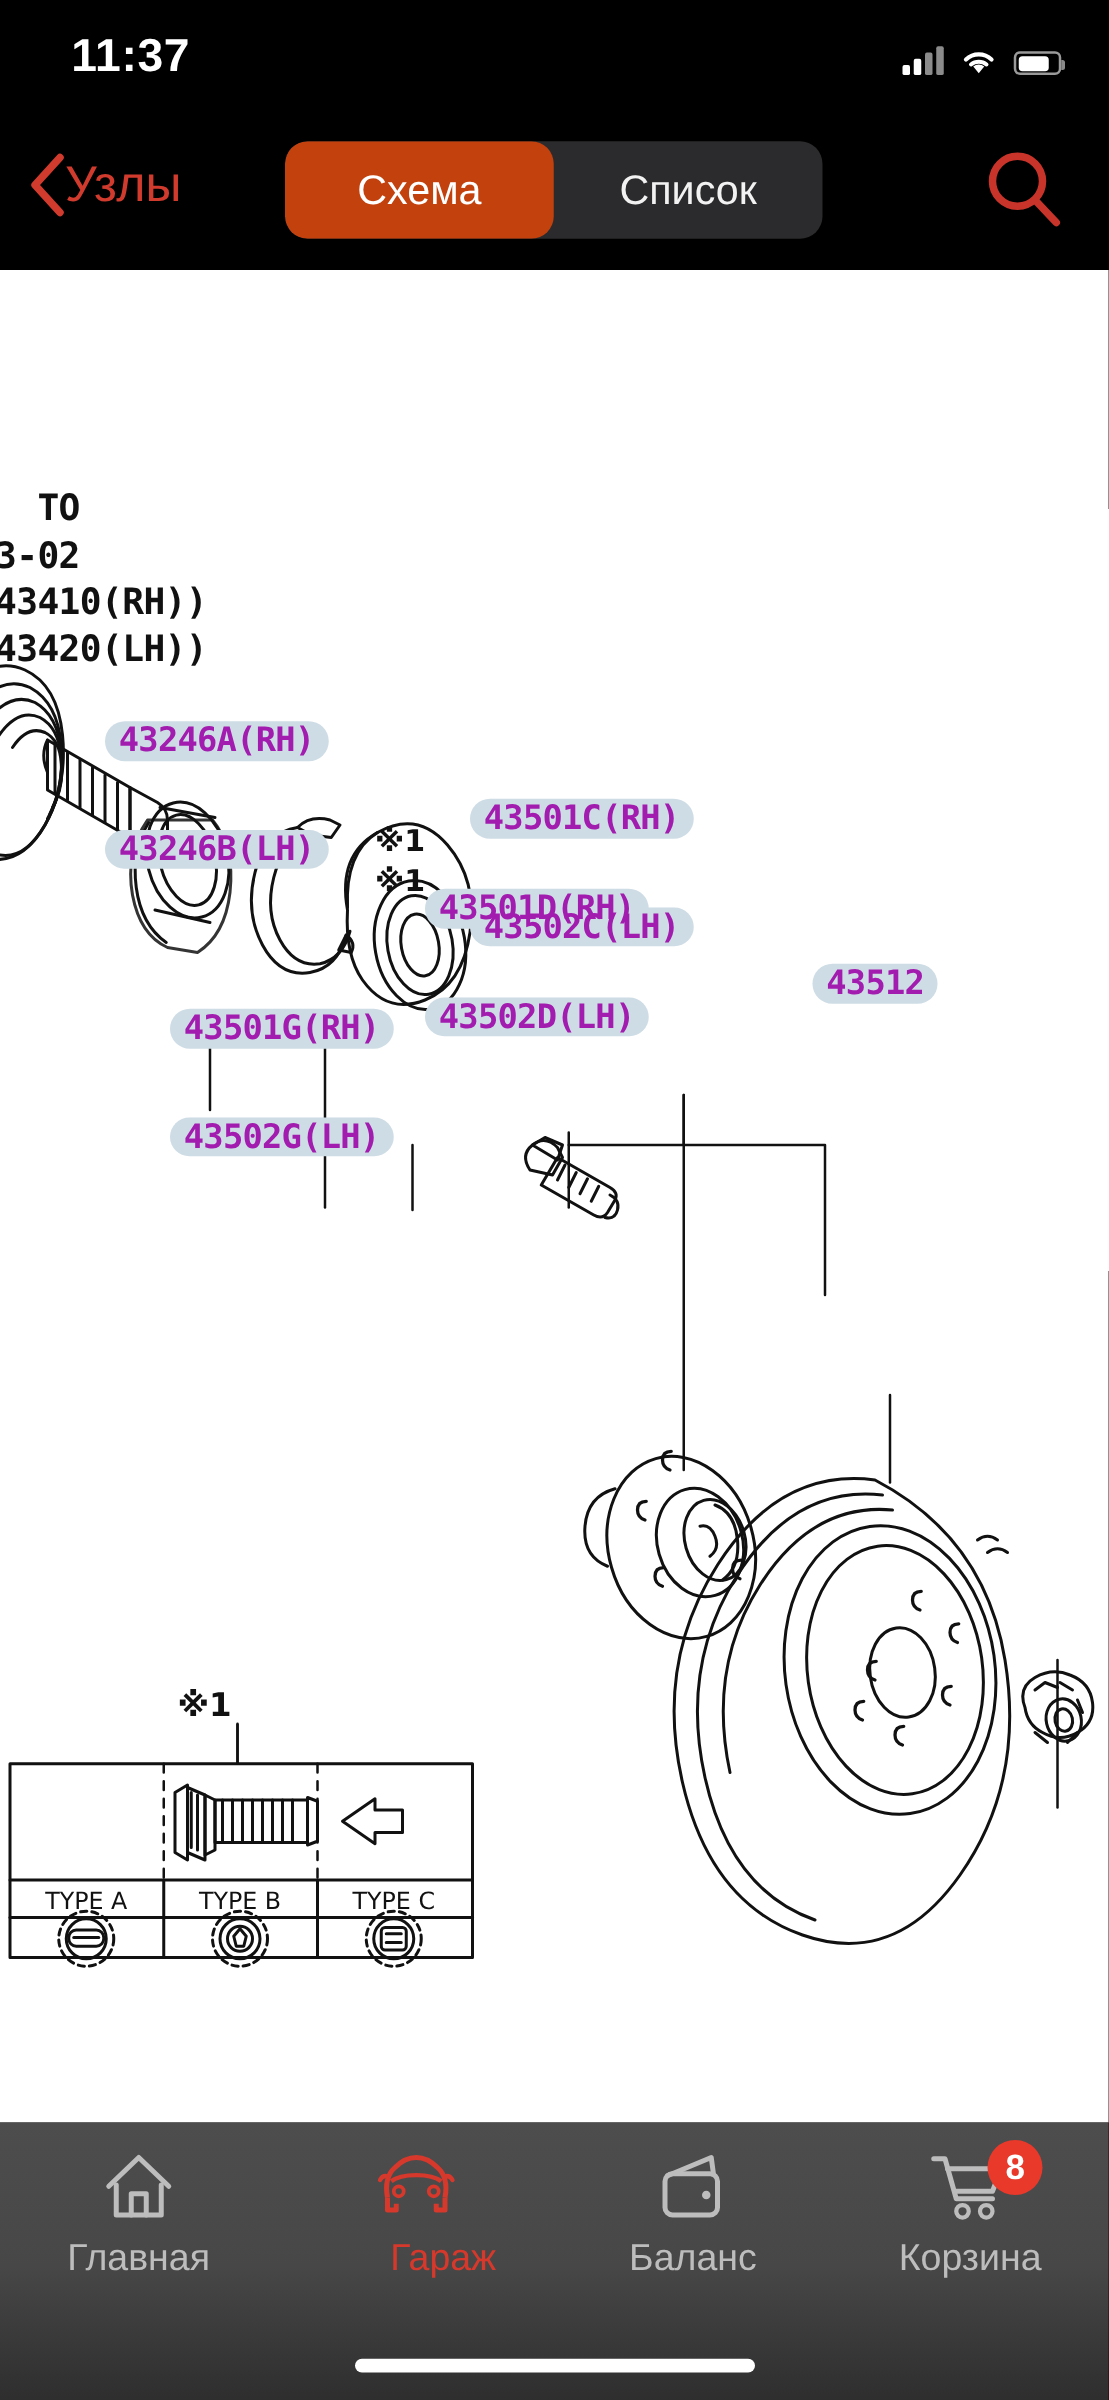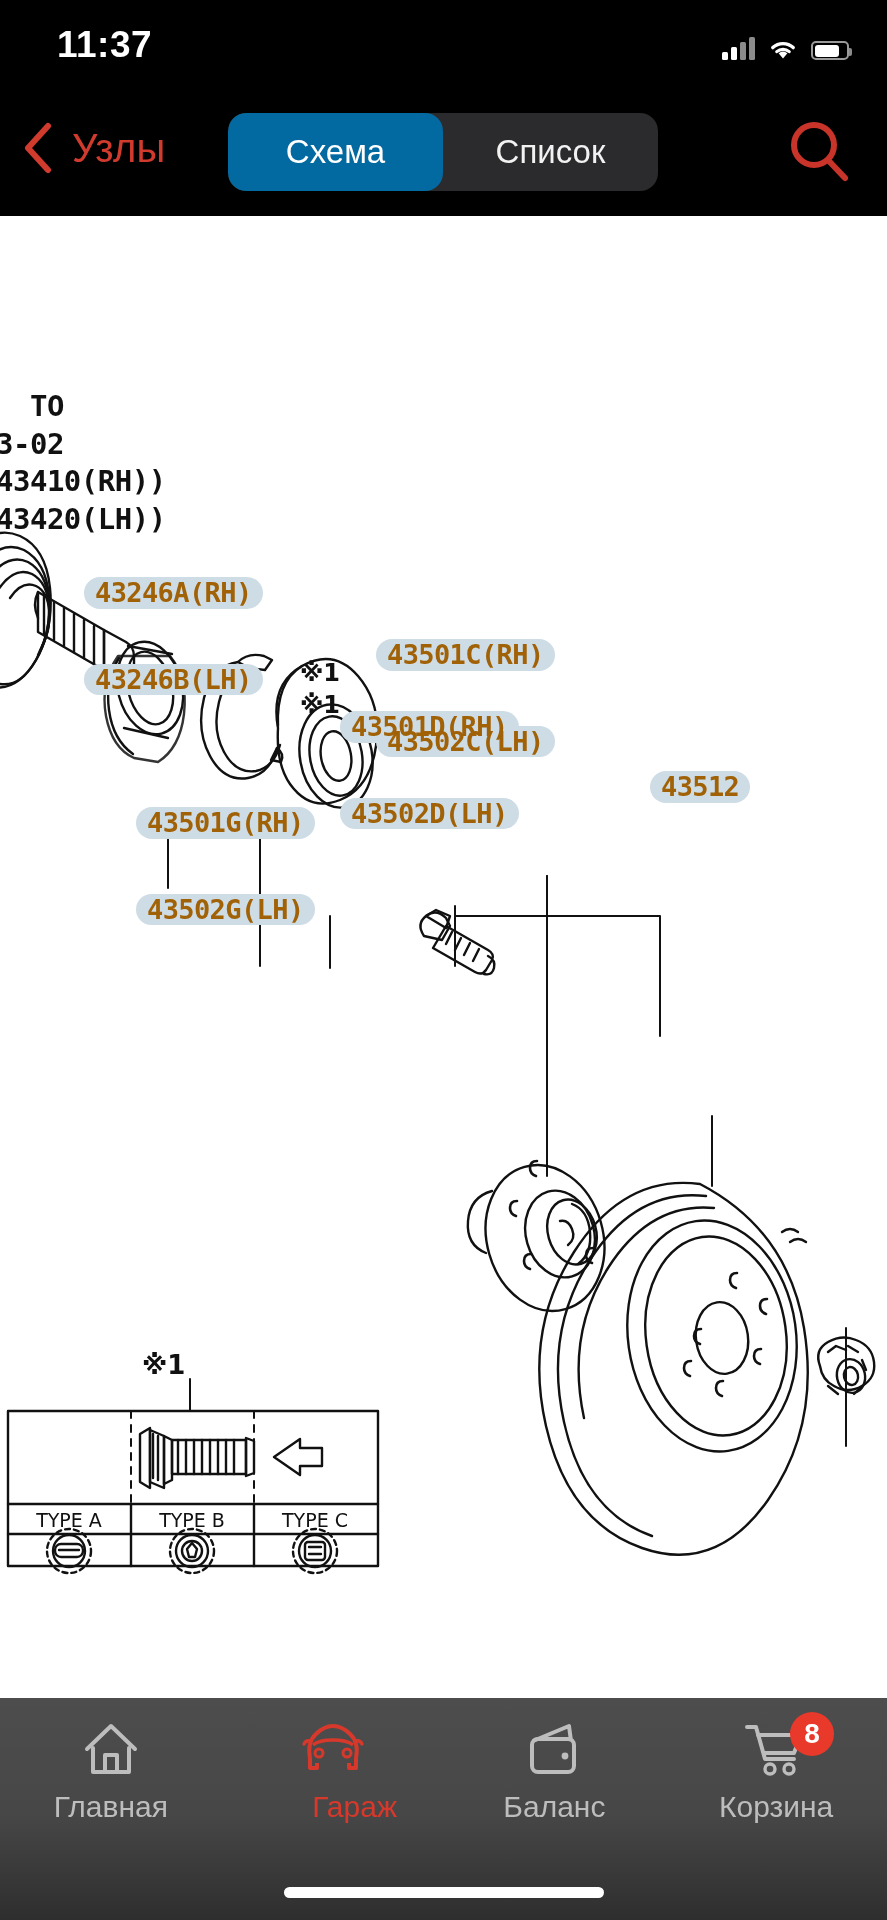--- a/index.html
+++ b/index.html
@@ -20,42 +20,42 @@
   .cell i:nth-child(3){ height:18px; background:#8b8b8b; }
   .cell i:nth-child(4){ height:23px; background:#8b8b8b; }
   .wifi { width:30px; height:23px; }
   .batt { position:relative; width:38px; height:19px; border:2px solid #9a9a9a; border-radius:5px; }
   .batt::after { content:""; position:absolute; right:-5px; top:5px; width:3px; height:8px;
                  background:#8a8a8a; border-radius:0 2px 2px 0; }
   .batt i { position:absolute; left:1.5px; top:1.5px; bottom:1.5px; width:73%; background:#fff; border-radius:3px; }
 
   
   .navbar { position:absolute; top:88px; left:0; width:887px; height:128px; background:#000; }
-  .back { position:absolute; left:22px; top:34px; display:flex; align-items:center; gap:20px; cursor:pointer; }
+  .back { position:absolute; left:22px; top:34px; display:flex; align-items:center; gap:0; cursor:pointer; }
   .back svg { display:block; }
   .back-label { color:#d13b2e; font-size:40px; font-family:"Liberation Sans", sans-serif; }
   .segwrap { position:absolute; left:228px; top:25px; width:430px; height:78px;
              background:#2b2b2d; border-radius:18px; display:flex; padding:0; overflow:hidden; }
   .seg { flex:1; display:flex; align-items:center; justify-content:center;
          color:#f2f2f2; font-size:33px; cursor:pointer; border-radius:18px; }
-  .seg.active { background:#0369a1; color:#fff; }
+  .seg.active { background:#c2410c; color:#fff; }
   .searchbtn { position:absolute; right:35px; top:30px; width:66px; height:66px; cursor:pointer; }
 
   
   .canvas { position:absolute; top:216px; left:0; width:887px; height:1482px; background:#fff; overflow:hidden; }
   .dsvg { position:absolute; top:0; left:0; width:887px; height:1482px; }
 
   
   .badge { position:absolute; font-family:"DejaVu Sans Mono", monospace;
            font-size:27px; font-weight:700; letter-spacing:-0.6px; white-space:pre; line-height:1.02; }
   .badge .ln { display:block; position:relative; padding:2px 11px; width:max-content; }
   .badge .ln::before { content:""; position:absolute; inset:0; border-radius:16px; z-index:0; }
   .badge .ln.blue::before { background:#cedce5; }
   .badge .ln.red::before  { background:#e8bfbd; }
-  .badge .ln span { position:relative; z-index:1; color:#a16207; }
+  .badge .ln span { position:relative; z-index:1; color:#a21caf; }
   .badge .ln.red span { color:#5d2523; }
 
   
   .plaintext { position:absolute; font-family:"DejaVu Sans Mono", monospace; font-size:29px;
                font-weight:700; color:#111; line-height:1.30; white-space:pre; letter-spacing:-0.5px; }
 
   .mark { position:absolute; font-family:"DejaVu Sans", sans-serif; font-size:24px;
           font-weight:700; color:#111; white-space:pre; }
 
   

